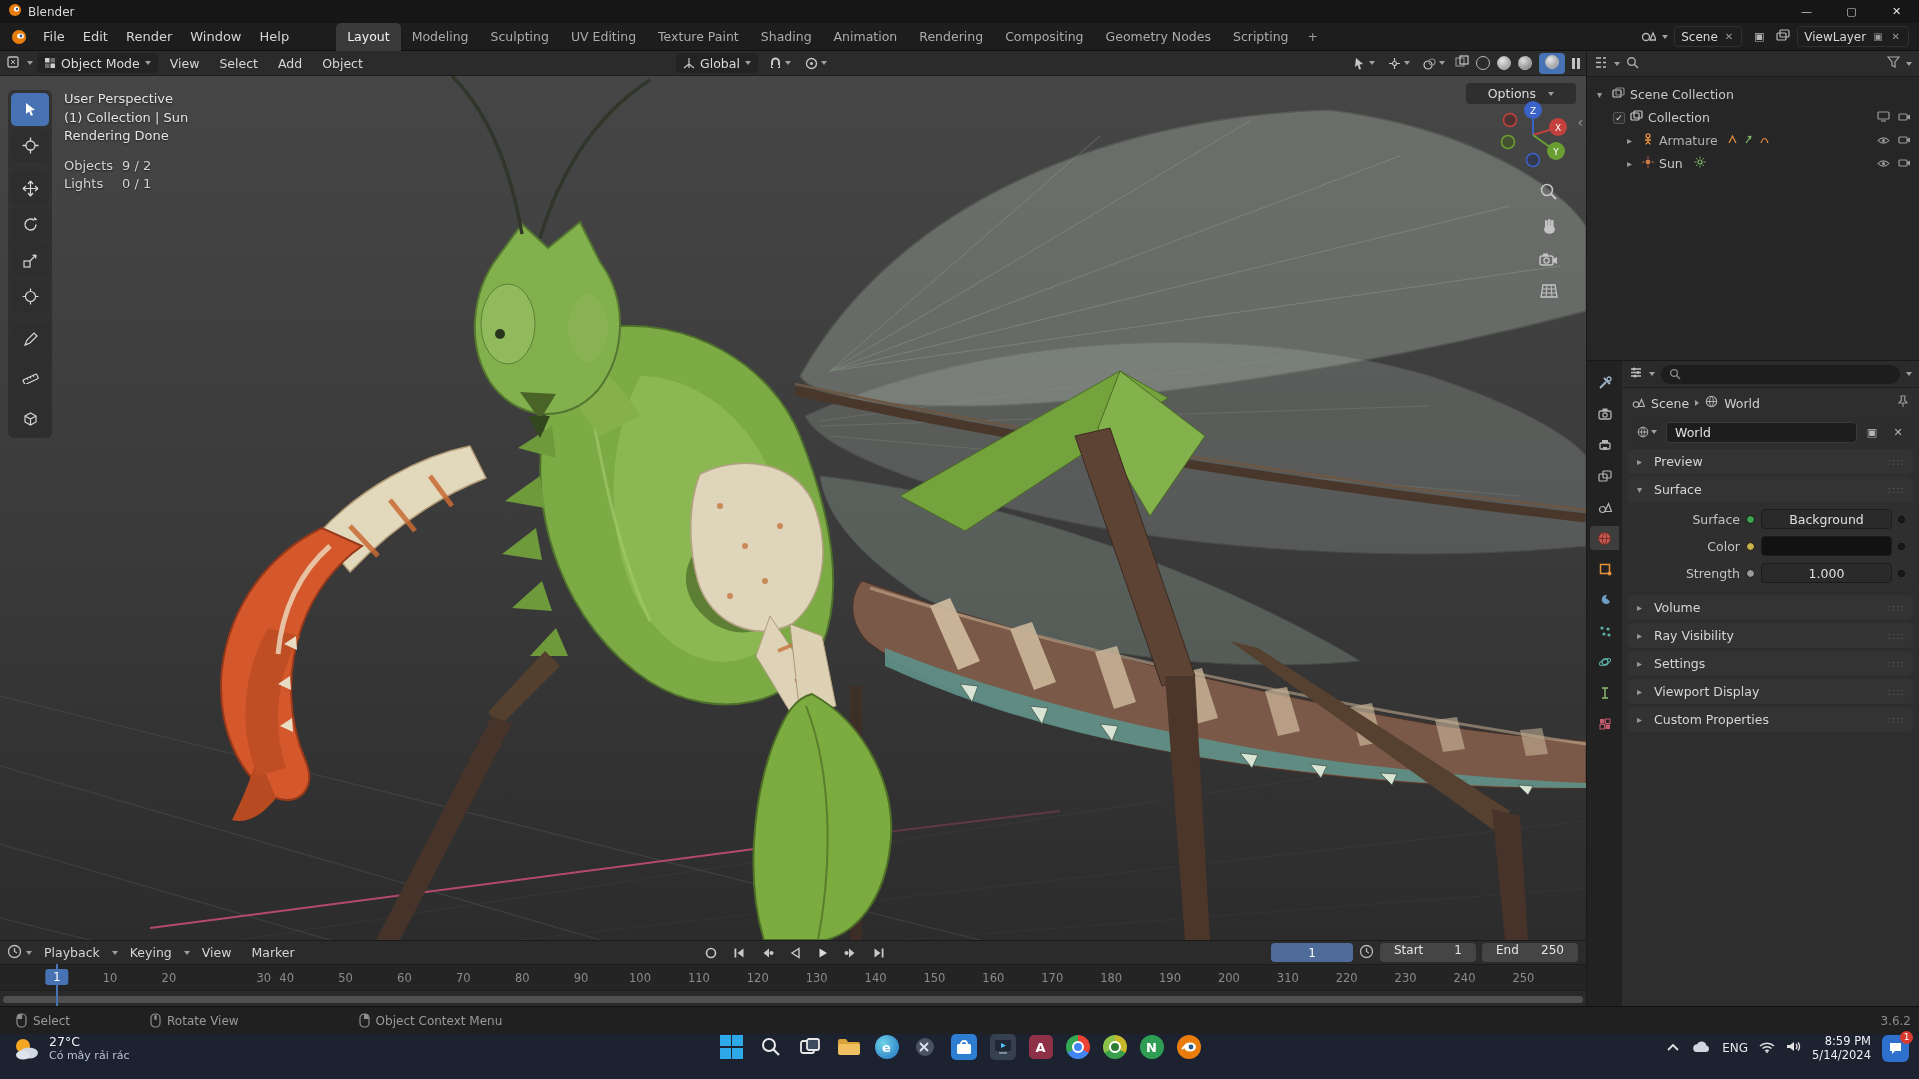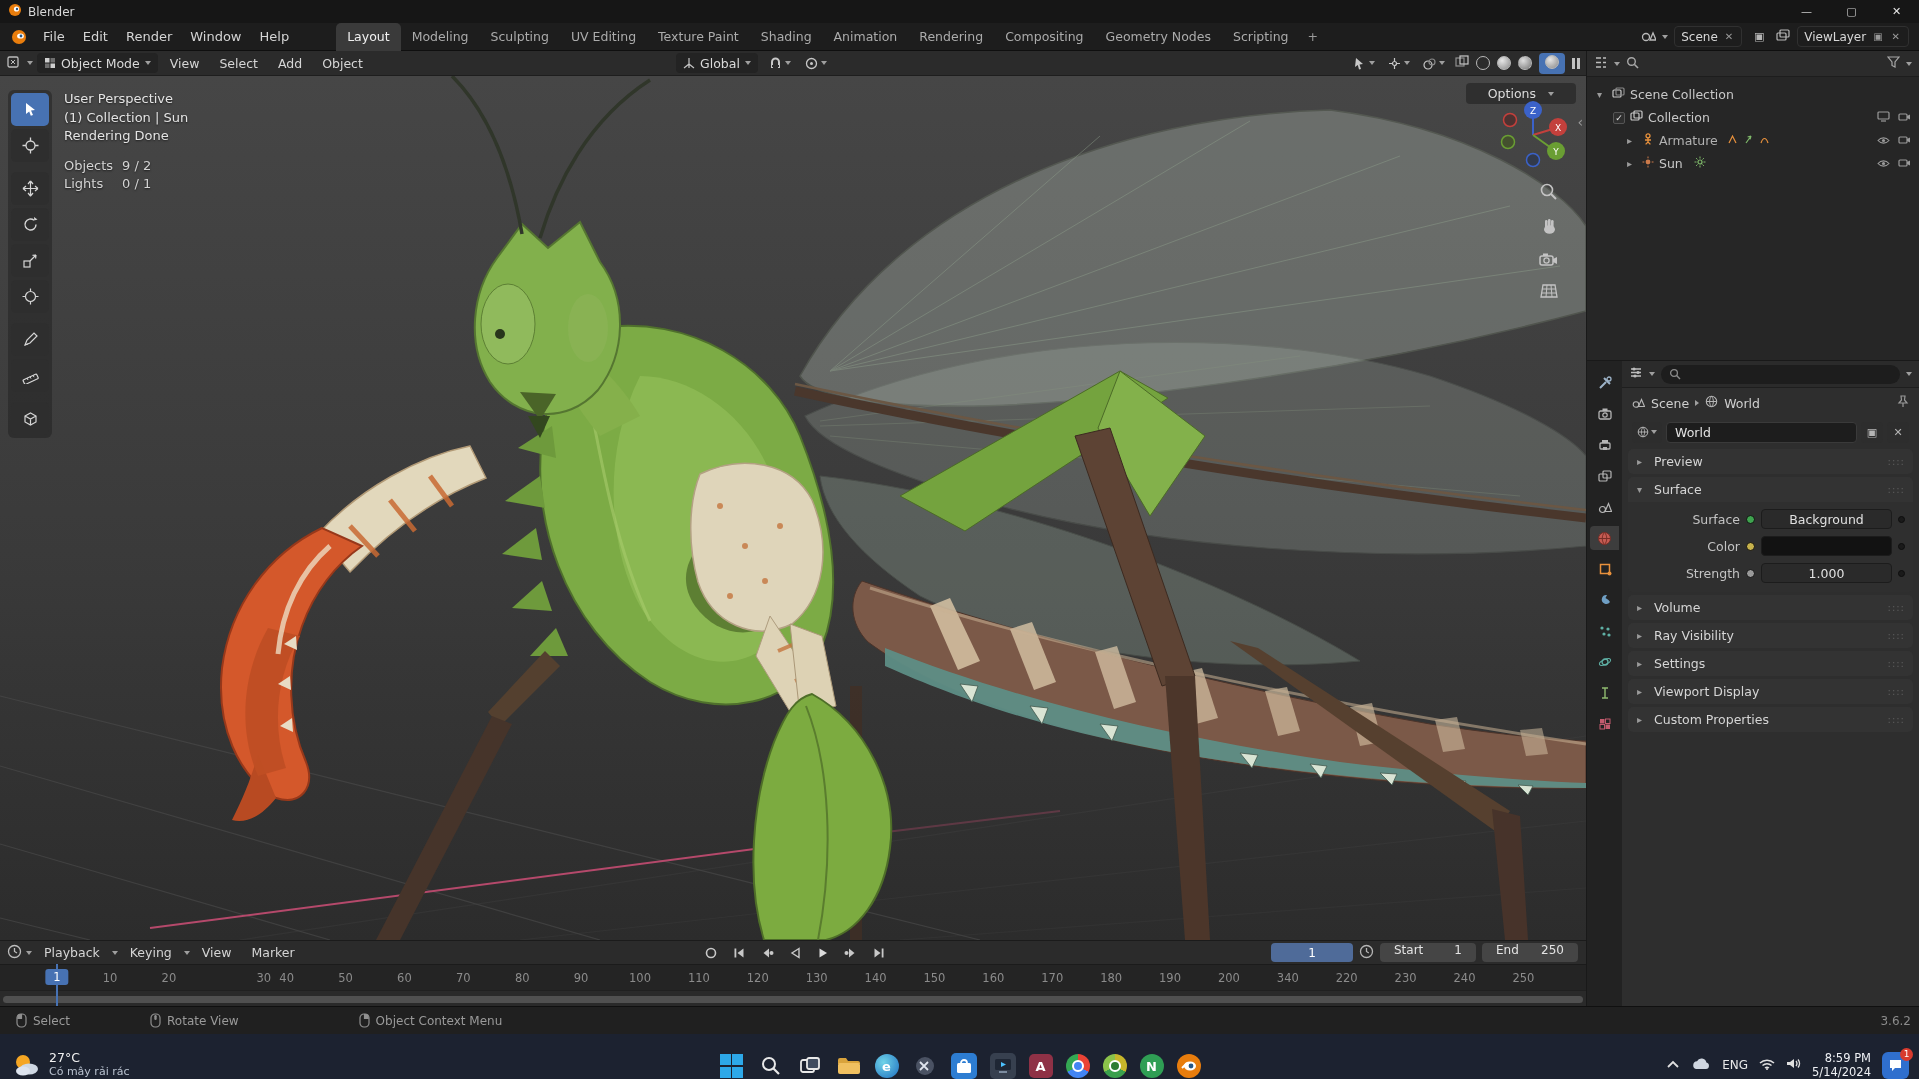--- a/index.html
+++ b/index.html
@@ -112,21 +112,21 @@
   .tlbody{height:16px;background:#2a2a2a;position:relative;border-top:1px solid #202020}
   .hscroll{position:absolute;left:3px;right:3px;bottom:3px;height:7px;background:#505050;border-radius:4px}
 
   
   .statusbar{position:absolute;top:1006px;left:0;width:1919px;height:28px;background:#202020;border-top:1px solid #101010;display:flex;align-items:center;color:#9a9a9a;font-size:12px}
   .hint{display:flex;align-items:center;gap:6px}
   .statusbar .spacer{flex:1}
   .version{margin-right:8px;color:#8b8b8b}
 
   
-  .taskbar{position:absolute;top:1034px;left:0;width:1919px;height:45px;background:#1c2230;display:flex;align-items:flex-end}
+  .taskbar{position:absolute;top:1034px;left:0;width:1919px;height:45px;background:#1c2230;display:flex;align-items:flex-start}
   .weather{display:flex;align-items:center;gap:9px;padding-left:12px;width:260px}
   .weather .t{font-size:12.5px;color:#f0f0f0;line-height:15px}
   .weather .d{font-size:11px;color:#b9c2cf;line-height:14px}
   .tb-center{position:absolute;left:50%;transform:translateX(-50%);display:flex;align-items:center;gap:13px}
   .tb-ico{width:26px;height:26px;display:flex;align-items:center;justify-content:center;border-radius:5px}
   .circle-ico{width:24px;height:24px;border-radius:50%;display:flex;align-items:center;justify-content:center;color:#fff;font-weight:bold;font-size:13px}
   .tb-right{position:absolute;right:10px;display:flex;align-items:center;gap:11px;color:#e8e8e8}
   .dt{display:flex;flex-direction:column;align-items:flex-end;font-size:11.5px;line-height:14px;color:#eef0f4}
   .badge-ico{position:relative;width:27px;height:27px;background:#2f6fce;border-radius:6px;display:flex;align-items:center;justify-content:center}
   .badge{position:absolute;right:-4px;top:-4px;background:#d83b2e;color:#fff;font-size:9px;min-width:13px;height:13px;border-radius:7px;display:flex;align-items:center;justify-content:center;padding:0 2px}
@@ -651,21 +651,21 @@
           <span class="tick" style="left: 698.901px;">110</span>
           <span class="tick" style="left: 757.791px;">120</span>
           <span class="tick" style="left: 816.681px;">130</span>
           <span class="tick" style="left: 875.571px;">140</span>
           <span class="tick" style="left: 934.461px;">150</span>
           <span class="tick" style="left: 993.351px;">160</span>
           <span class="tick" style="left: 1052.24px;">170</span>
           <span class="tick" style="left: 1111.13px;">180</span>
           <span class="tick" style="left: 1170.02px;">190</span>
           <span class="tick" style="left: 1228.91px;">200</span>
-          <span class="tick" style="left: 1287.8px;">340</span>
+          <span class="tick" style="left: 1287.8px;">310</span>
           <span class="tick" style="left: 1346.69px;">220</span>
           <span class="tick" style="left: 1405.58px;">230</span>
           <span class="tick" style="left: 1464.47px;">240</span>
           <span class="tick" style="left: 1523.36px;">250</span>
         </div>
       <div class="cf-pill">1</div>
     </div>
     <div class="tlbody">
       <div class="hscroll"></div>
     </div>

